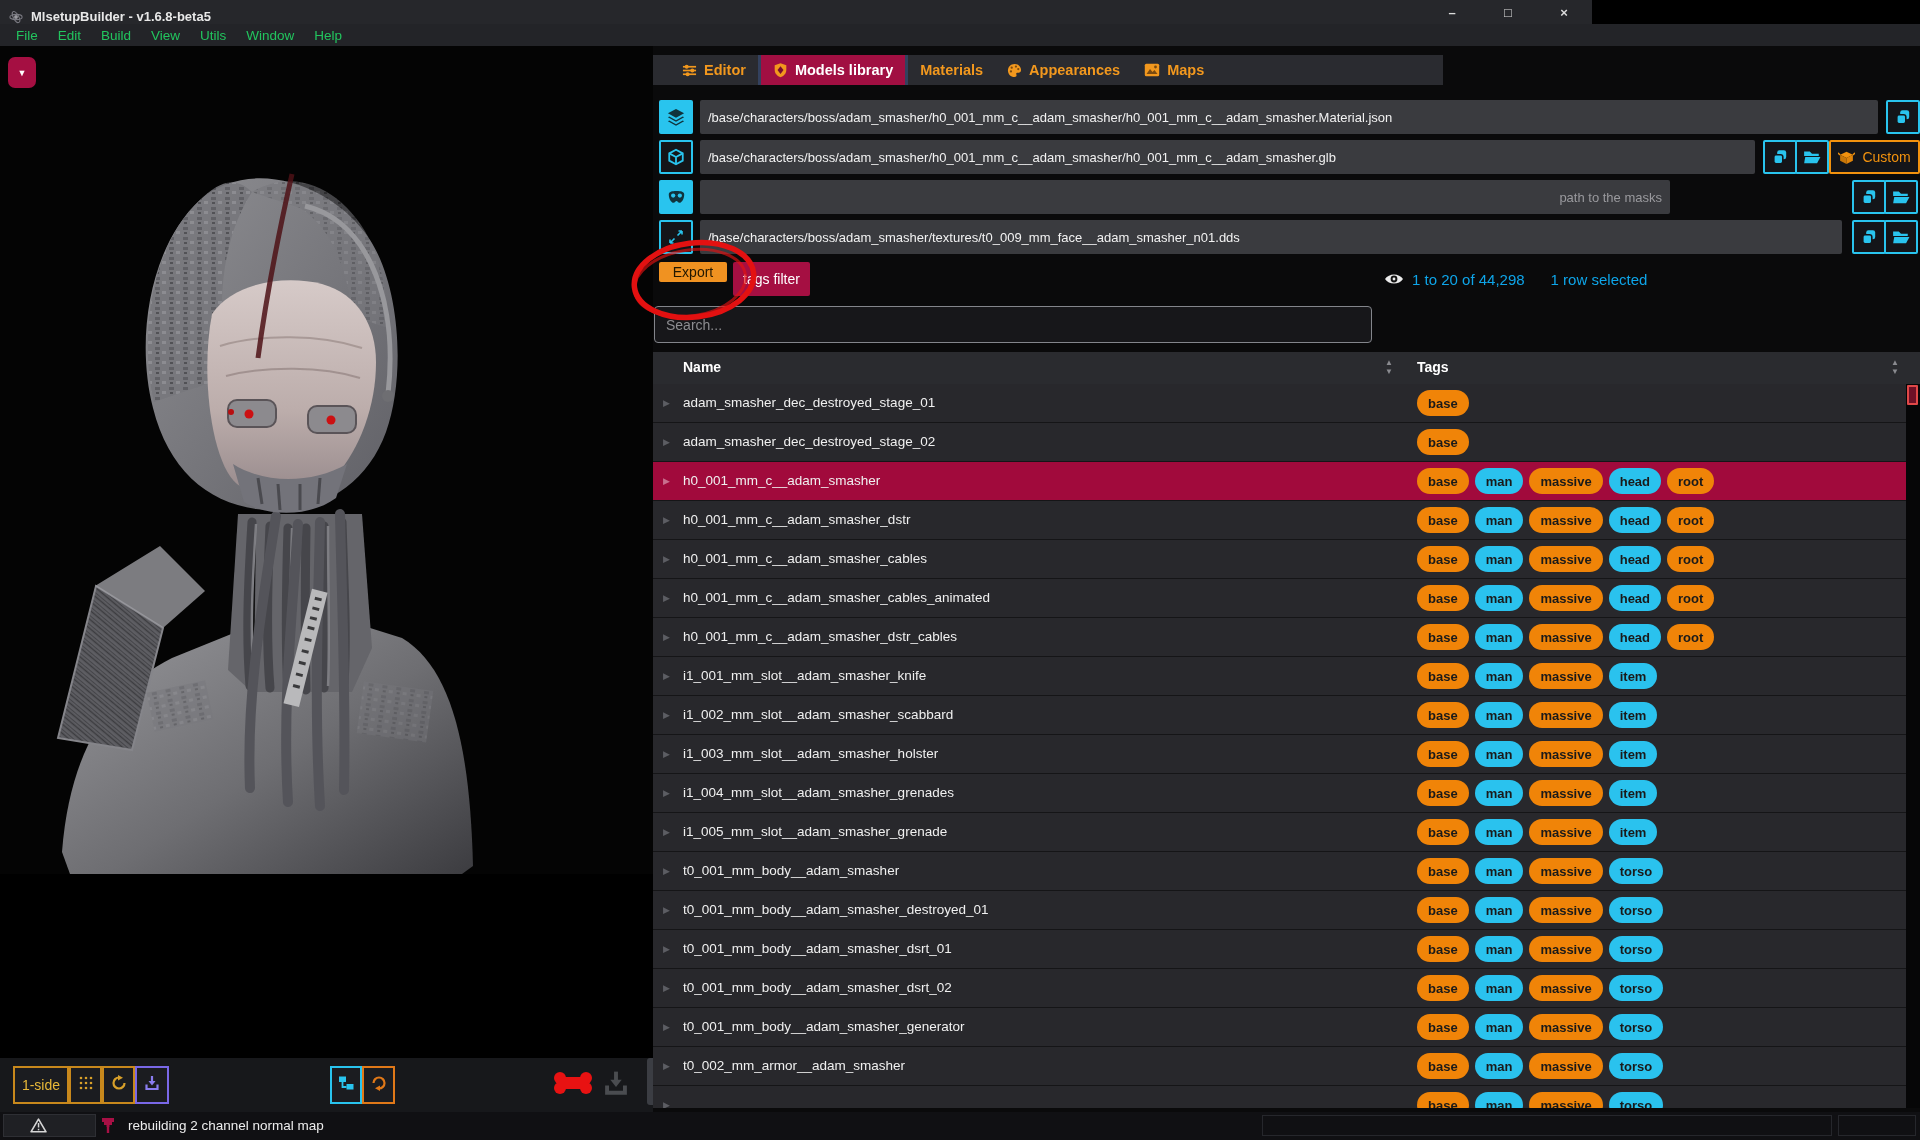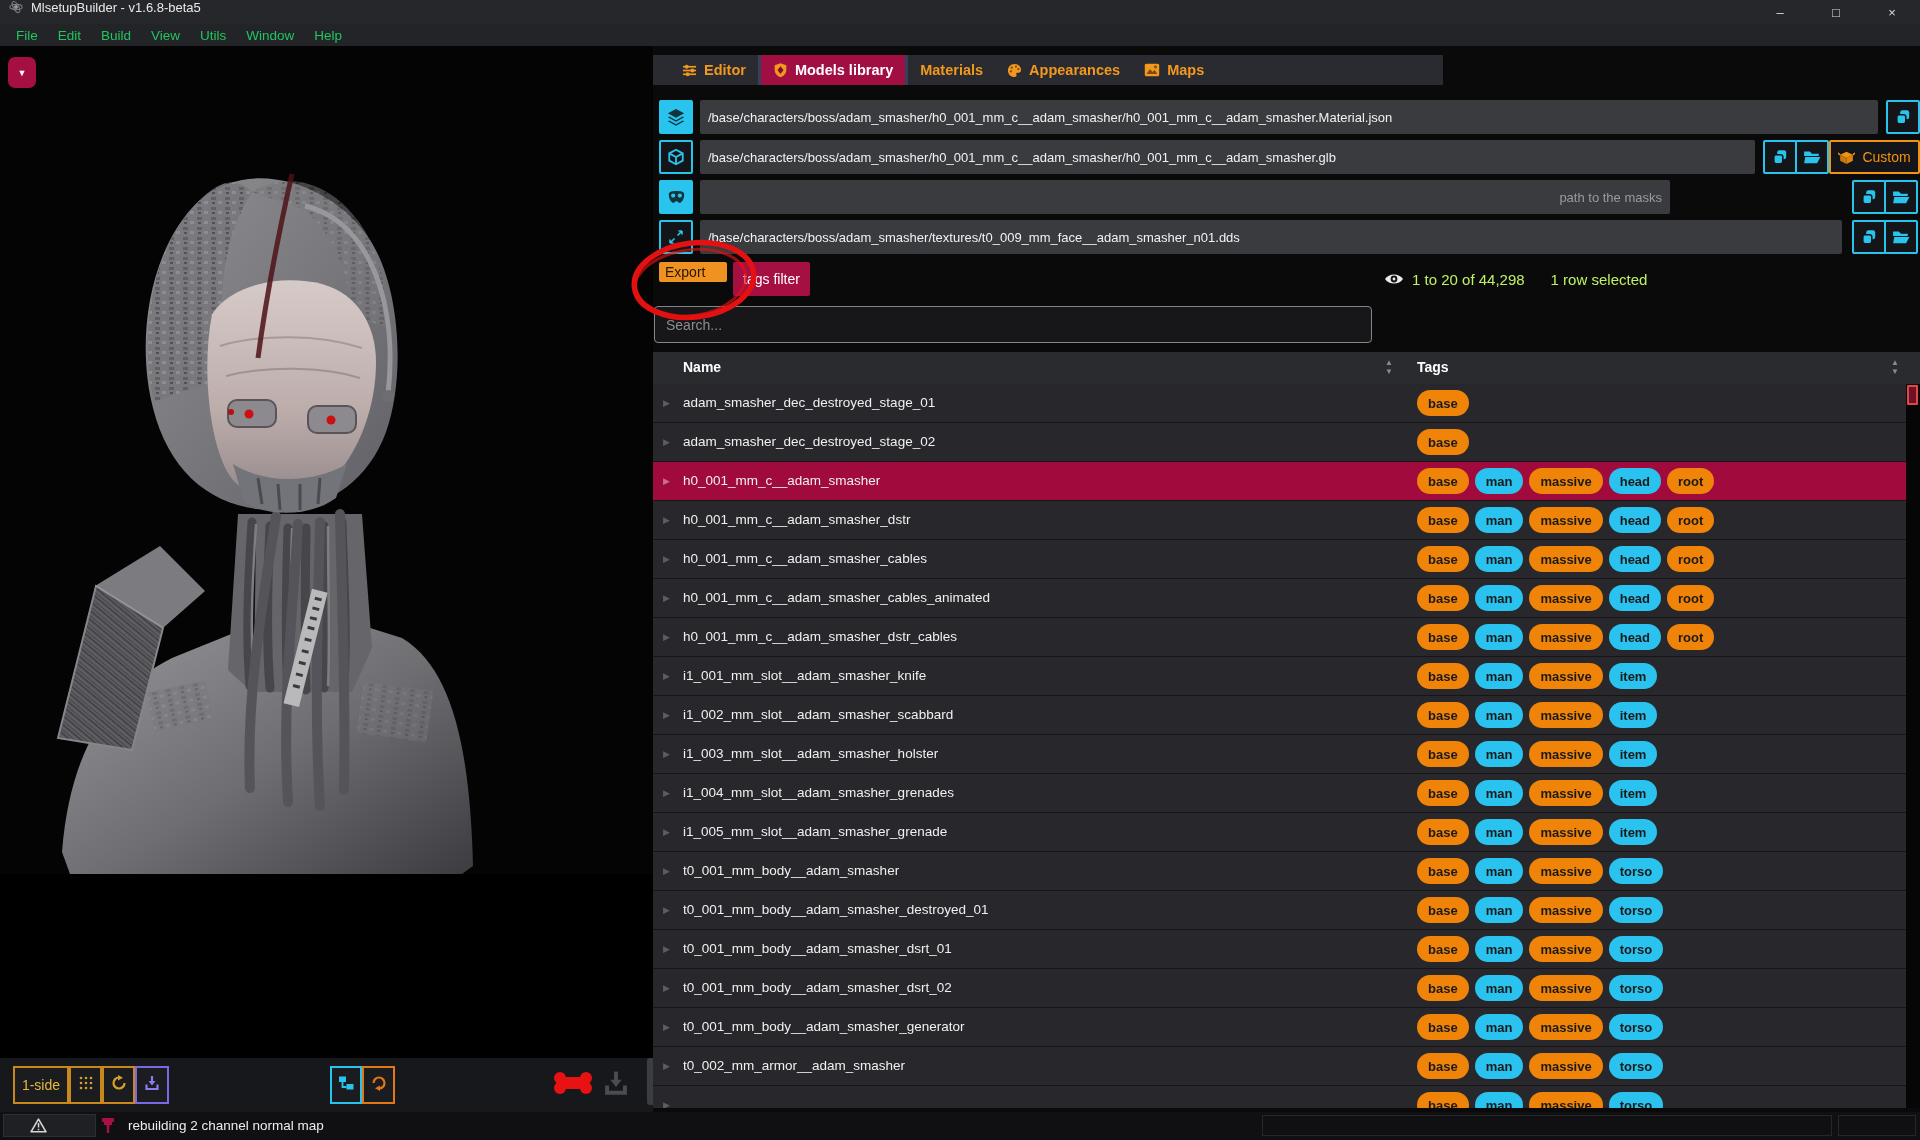--- a/index.html
+++ b/index.html
@@ -1,20 +1,20 @@
 <!DOCTYPE html>
 <html><head>
 <meta charset="utf-8">
 <style>
   html,body{margin:0;padding:0;background:#000;}
   #app{position:relative;width:1920px;height:1140px;overflow:hidden;background:#000;
        font-family:"Liberation Sans",sans-serif;-webkit-font-smoothing:antialiased;}
   
-  .titlebar{position:absolute;left:0;top:0;width:1920px;height:24px;background:#26272b;
-            display:flex;align-items:flex-start;color:#e8e8e8;font-size:13px;}
+  .titlebar{position:absolute;left:0;top:0;width:1592px;height:24px;background:#26272b;
+            display:flex;align-items:flex-end;color:#e8e8e8;font-size:13px;font-weight:bold;}
   .titlebar .appicon{margin:0 8px 0 9px;display:flex;}
   .winbtns{position:absolute;right:0;top:0;height:24px;display:flex;}
   .winbtn{width:56px;height:24px;display:flex;align-items:center;justify-content:center;
           color:#dcdcdc;font-size:13px;}
   
   .menubar{position:absolute;left:0;top:24px;width:1920px;height:22px;background:#232428;
            display:flex;align-items:center;padding-left:6px;box-sizing:border-box;}
   .menu-item{color:#22c55e;font-size:13.5px;padding:0 10px;}
   
   .viewport{position:absolute;left:0;top:46px;width:653px;height:1012px;background:#040404;overflow:hidden;}
@@ -49,25 +49,25 @@
   .ptype.solid{background:#29c4ee;}
   .ptype.outline{background:#141519;border:2px solid #29c4ee;}
   .pinput{position:absolute;left:41px;top:0;height:34px;background:#3a3b3f;border:none;border-radius:2px;
           color:#f2f2f2;font-size:13px;font-family:"Liberation Sans",sans-serif;padding:0 8px;box-sizing:border-box;outline:none;}
   .pinput::placeholder{color:#9a9a9e;}
   .pbtn{position:absolute;top:0;width:34px;height:34px;box-sizing:border-box;background:#141519;
         border:2px solid #29c4ee;border-radius:2px;display:flex;align-items:center;justify-content:center;}
   .pbtn.custom{width:91px;border-color:#f2920e;color:#f2920e;font-size:14px;gap:7px;}
   
   .btn-export{position:absolute;left:6px;top:216px;width:68px;height:20px;background:#f09221;color:#231800;
-              font-size:14px;border:none;border-radius:2px;display:flex;align-items:center;justify-content:flex-start;}
+              font-size:14px;border:none;border-radius:2px;display:flex;align-items:center;justify-content:center;}
   .btn-tagsfilter{position:absolute;left:80px;top:216px;width:77px;height:34px;background:#a50f42;color:#fff;
               font-size:14px;border:none;border-radius:2px;display:flex;align-items:center;justify-content:center;}
   .counts{position:absolute;left:731px;top:216px;height:34px;display:flex;align-items:center;gap:8px;
-          color:#bef264;font-size:15px;}
+          color:#0ea5e9;font-size:15px;}
   .counts .sel{margin-left:18px;}
   
   .search{position:absolute;left:1px;top:260px;width:718px;height:37px;background:#17171a;
           border:1px solid #83858b;border-radius:4px;color:#e8e8e8;font-size:14px;padding:0 11px;
           box-sizing:border-box;font-family:"Liberation Sans",sans-serif;outline:none;}
   .search::placeholder{color:#8d8d91;}
   
   .thead{position:absolute;left:0;top:306px;width:1267px;height:32px;background:#2a2b2f;color:#fff;}
   .thead .hname{position:absolute;left:30px;top:7px;font-weight:700;font-size:14px;}
   .thead .htags{position:absolute;left:764px;top:7px;font-weight:700;font-size:14px;}

